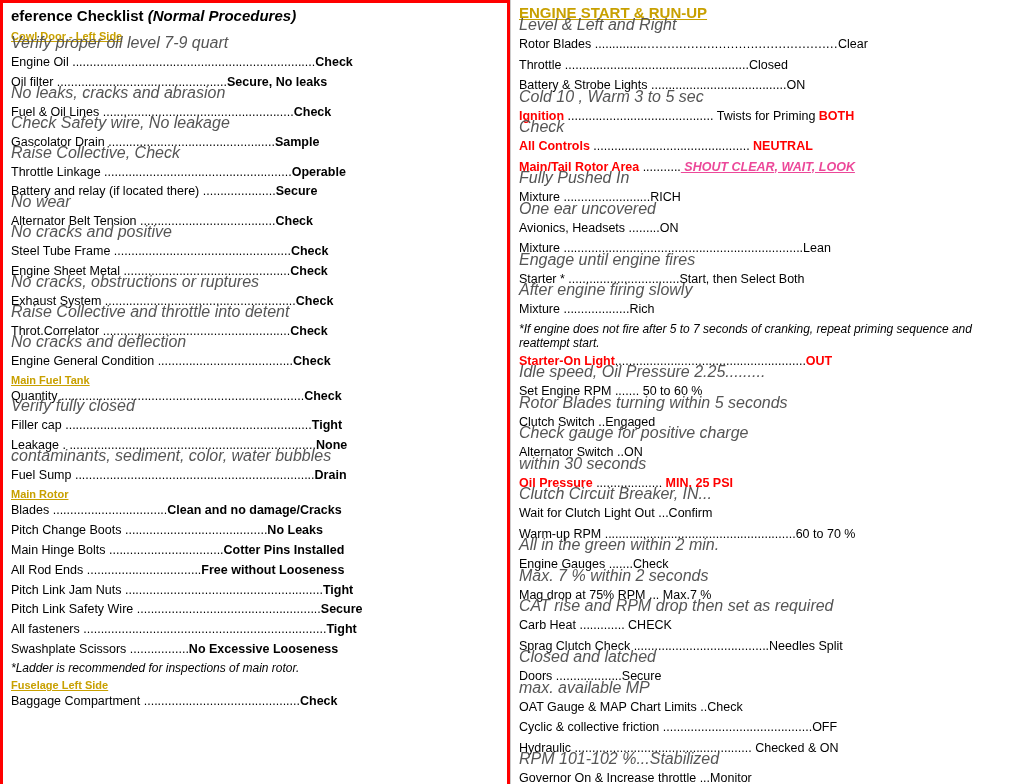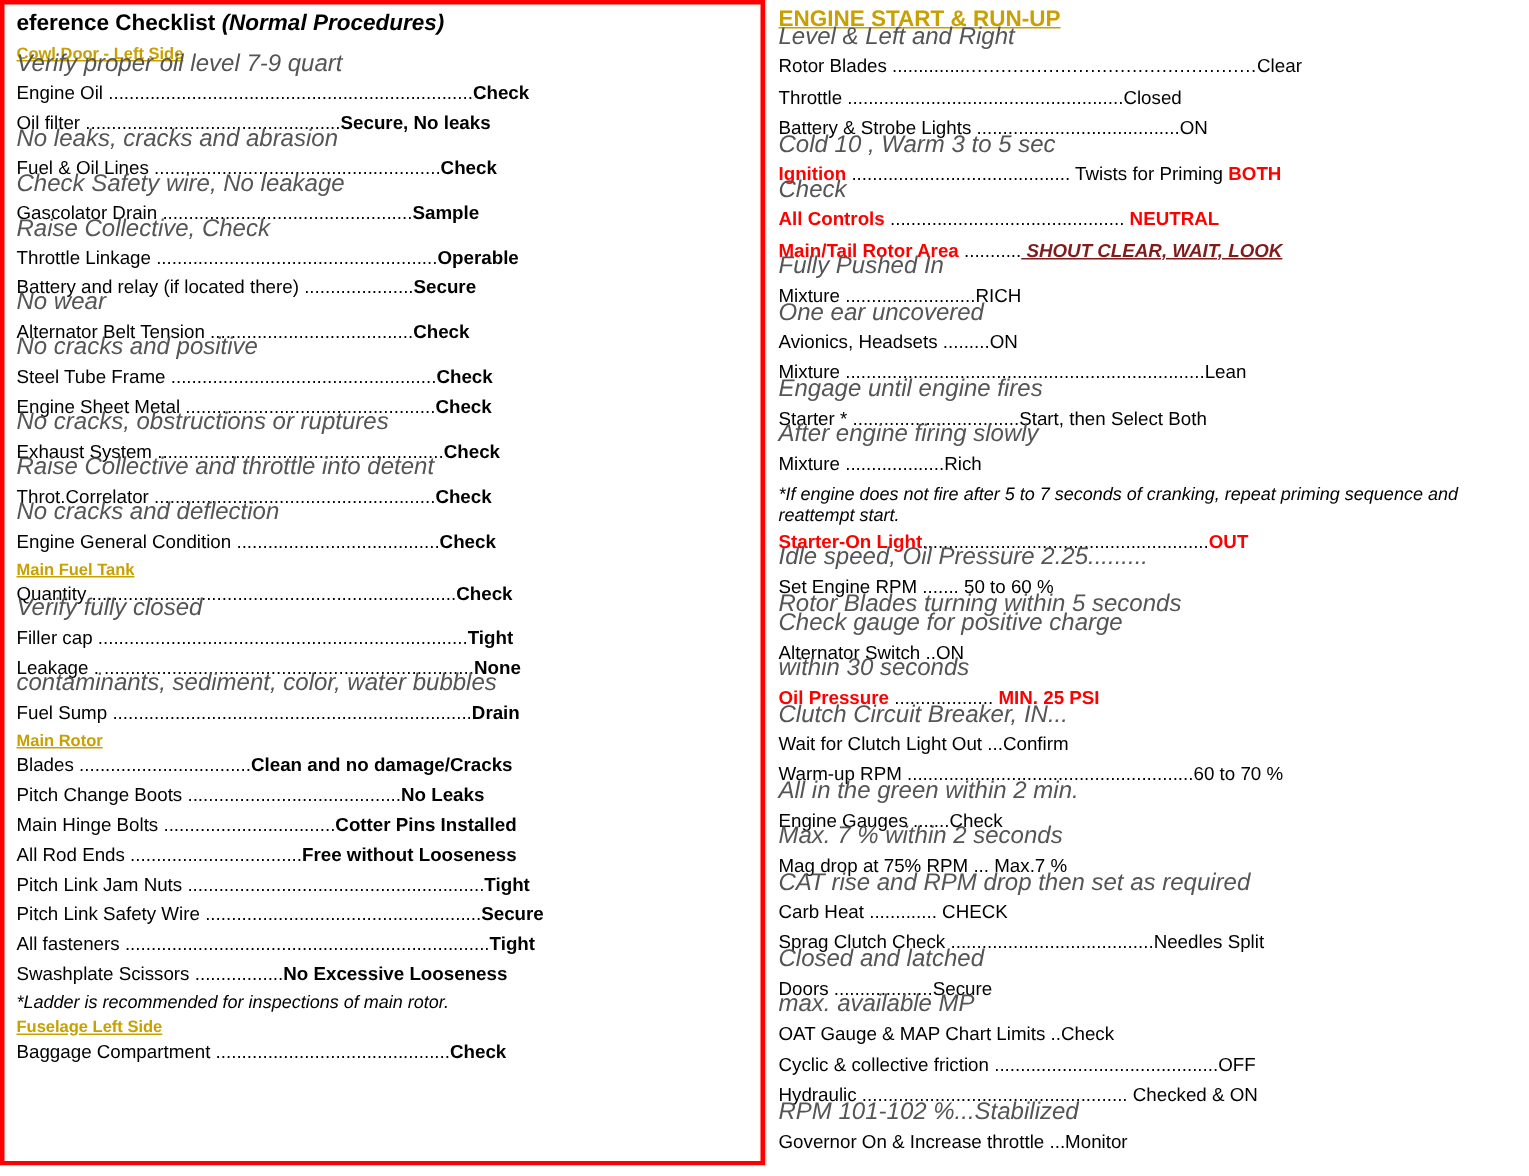--- a/index.html
+++ b/index.html
@@ -248,21 +248,21 @@
       <span class="italic-note">Cold 10 , Warm 3 to 5 sec</span>
       <span class="r-item"><span class="bold-red">Ignition</span> <span class="dots">..........................................</span><span class="result"> Twists for Priming </span><span class="bold-red">BOTH</span></span>
     </div>
 
     <div class="item-wrapper">
       <span class="italic-note">Check</span>
       <span class="r-item"><span class="bold-red">All Controls</span> <span class="dots">.............................................</span><span class="bold-red"> NEUTRAL</span></span>
     </div>
 
     <div class="item-wrapper no-note">
-      <span class="r-item"><span class="bold-red">Main/Tail Rotor Area</span> <span class="dots">...........</span><span class="underline-italic" style="font-weight:bold;font-style:italic;text-decoration:underline;color:#7f1d1d"> SHOUT CLEAR, WAIT, LOOK</span></span>
+      <span class="r-item"><span class="bold-red">Main/Tail Rotor Area</span> <span class="dots">...........</span><span class="underline-italic" style="font-weight:bold;font-style:italic;text-decoration:underline;color:#ec4899"> SHOUT CLEAR, WAIT, LOOK</span></span>
     </div>
 
     <div class="item-wrapper">
       <span class="italic-note">Fully Pushed In</span>
       <span class="r-item">Mixture <span class="dots">.........................</span><span class="result">RICH</span></span>
     </div>
 
     <div class="item-wrapper">
       <span class="italic-note">One ear uncovered</span>
       <span class="r-item">Avionics, Headsets <span class="dots">.........</span><span class="result">ON</span></span>
@@ -288,20 +288,21 @@
       <span class="r-item"><span class="bold-red">Starter-On Light</span><span class="dots">.......................................................</span><span class="bold-red">OUT</span></span>
     </div>
 
     <div class="item-wrapper">
       <span class="italic-note">Idle speed, Oil Pressure 2.25.........</span>
       <span class="r-item">Set Engine RPM <span class="dots">.......</span><span class="result"> 50 to 60 %</span></span>
     </div>
 
     <div class="item-wrapper">
       <span class="italic-note">Rotor Blades turning within 5 seconds</span>
+      <span class="r-item">Clutch Switch <span class="dots">..</span><span class="result">Engaged</span></span>
     </div>
 
     <div class="item-wrapper">
       <span class="italic-note">Check gauge for positive charge</span>
       <span class="r-item">Alternator Switch <span class="dots">..</span><span class="result">ON</span></span>
     </div>
 
     <div class="item-wrapper">
       <span class="italic-note">within 30 seconds</span>
       <span class="r-item"><span class="bold-red">Oil Pressure</span> <span class="dots">...................</span><span class="bold-red"> MIN. 25 PSI</span></span>

